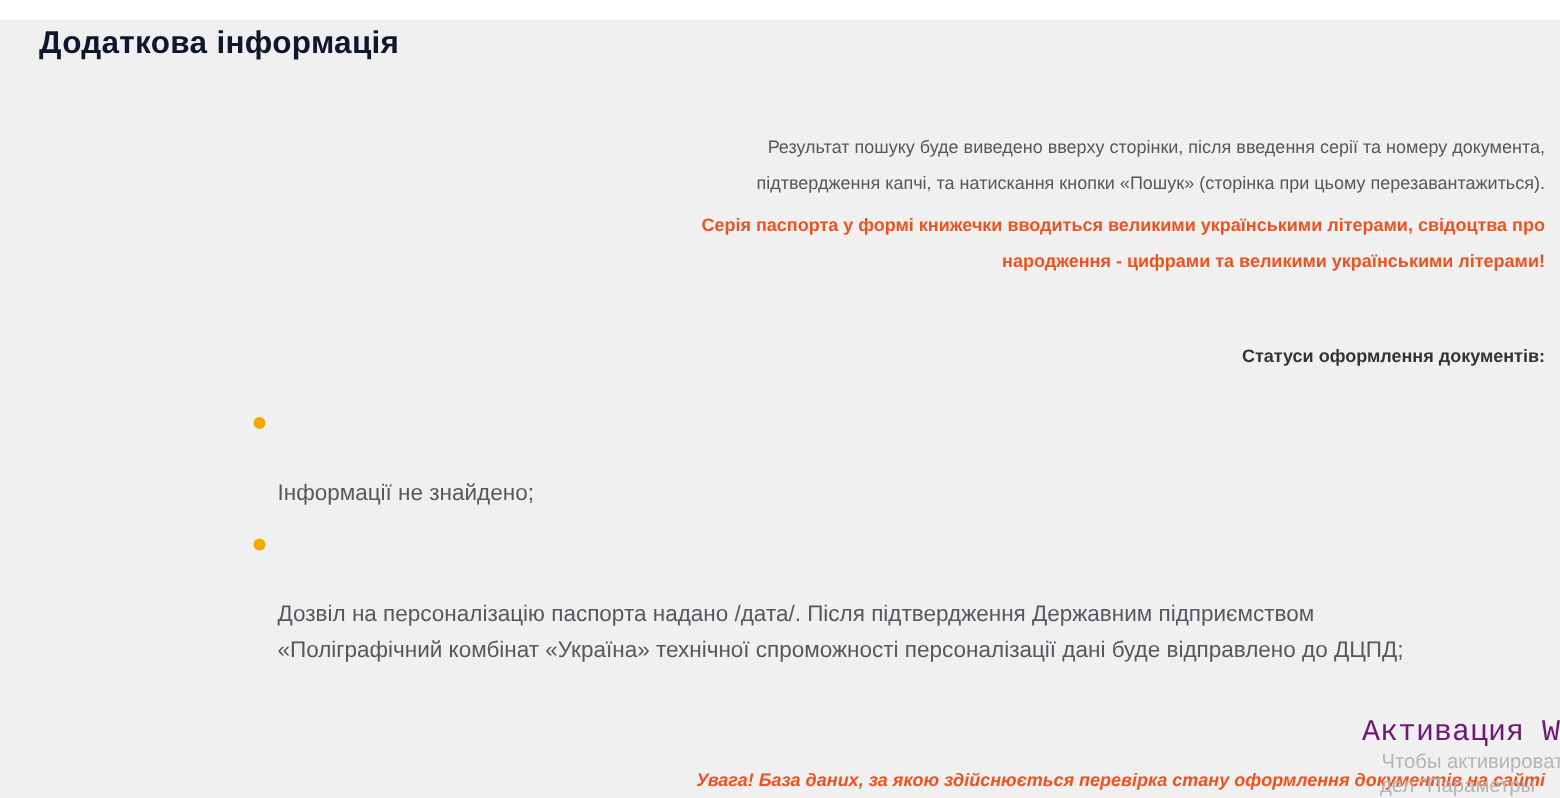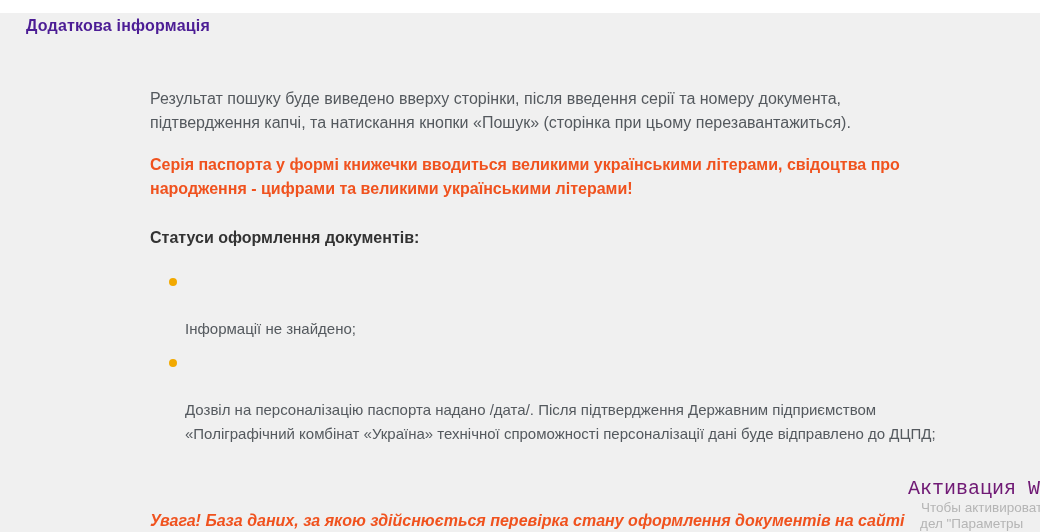--- a/index.html
+++ b/index.html
@@ -11,37 +11,38 @@
     font-family: "Liberation Sans", "DejaVu Sans", sans-serif;
     color: #54595e;
   }
   .top-strip {
     position: absolute; top: 0; left: 0;
     width: 100%; height: 13px;
     background: #ffffff;
   }
   .page-title {
     position: absolute; left: 26px; top: 17px;
-    font-size: 16px; font-weight: 600;
-    color: #4c1d95; letter-spacing: 0.2px;
+    font-size: 21px; font-weight: 600;
+    color: #0f172a; letter-spacing: 0.2px;
     white-space: nowrap;
   }
   .content {
     position: absolute; left: 150px; top: 0;
     width: 880px; height: 532px;
   }
   .para {
     position: absolute; left: 0;
-    font-size: 16px; line-height: 23.5px;
+    font-size: 12px; line-height: 23.5px;
     white-space: pre-line;
     width: 880px;
+    text-align: right;
   }
   .intro { top: 87px; color: #54595e; }
   .series-warning {
-    top: 153px;
+    top: 139px;
     font-weight: 700;
     color: #f0521e;
   }
   .statuses-heading {
     top: 226px;
     font-weight: 700;
     color: #333333;
   }
   .status-list {
     position: absolute; left: 0; top: 270px;

